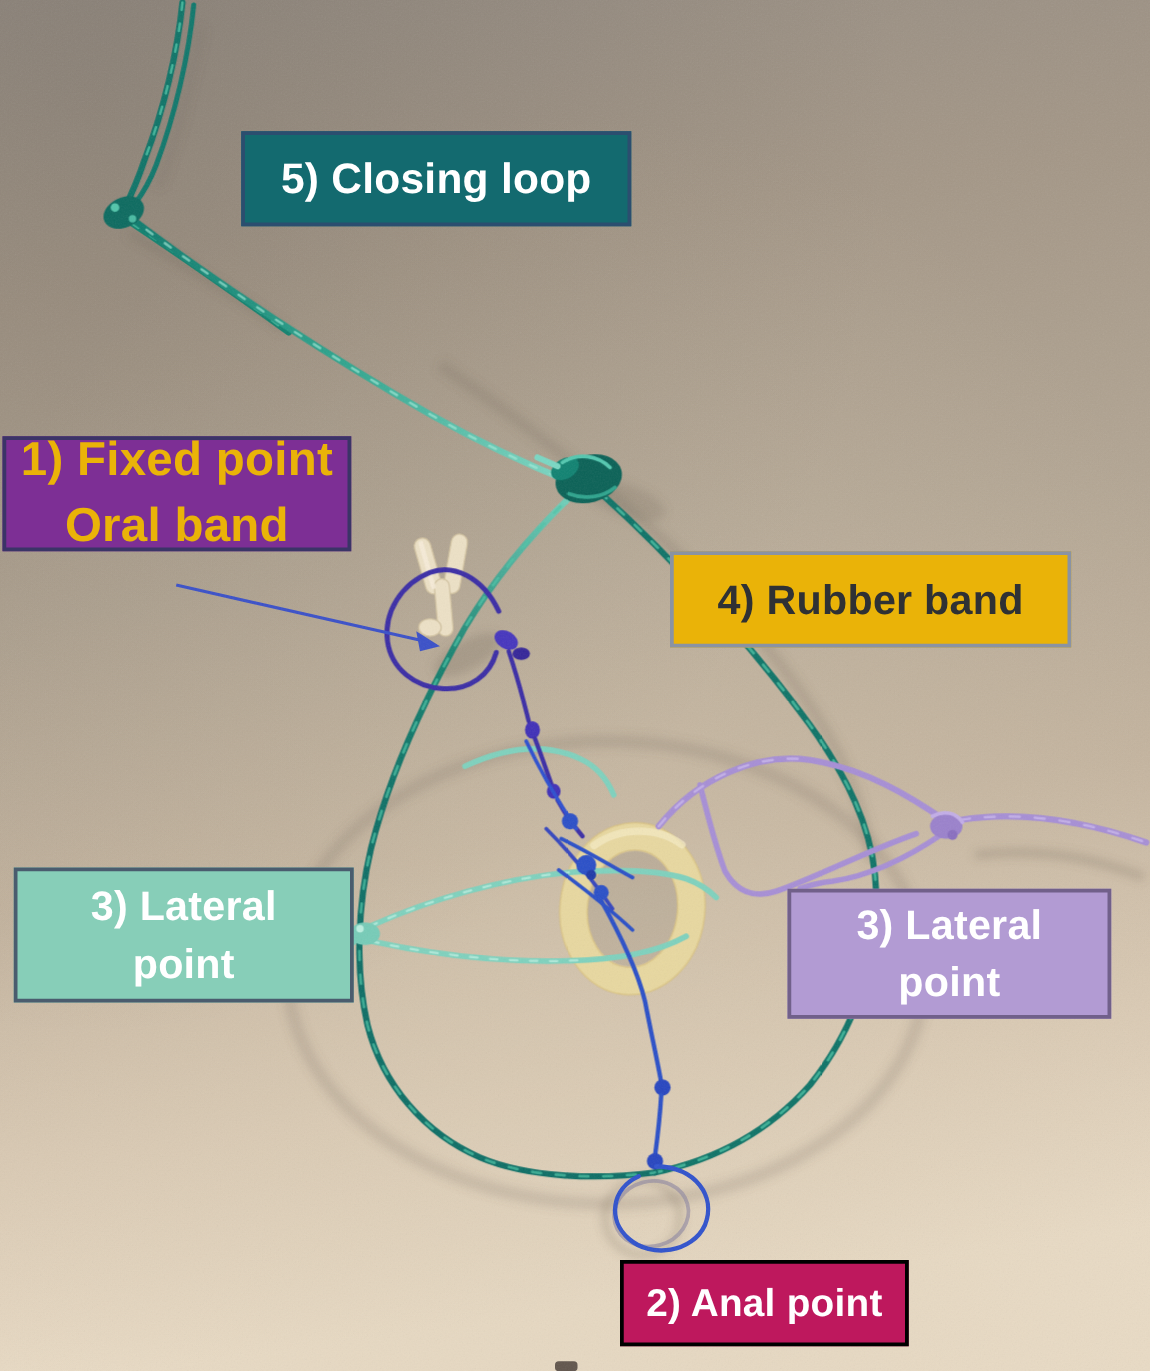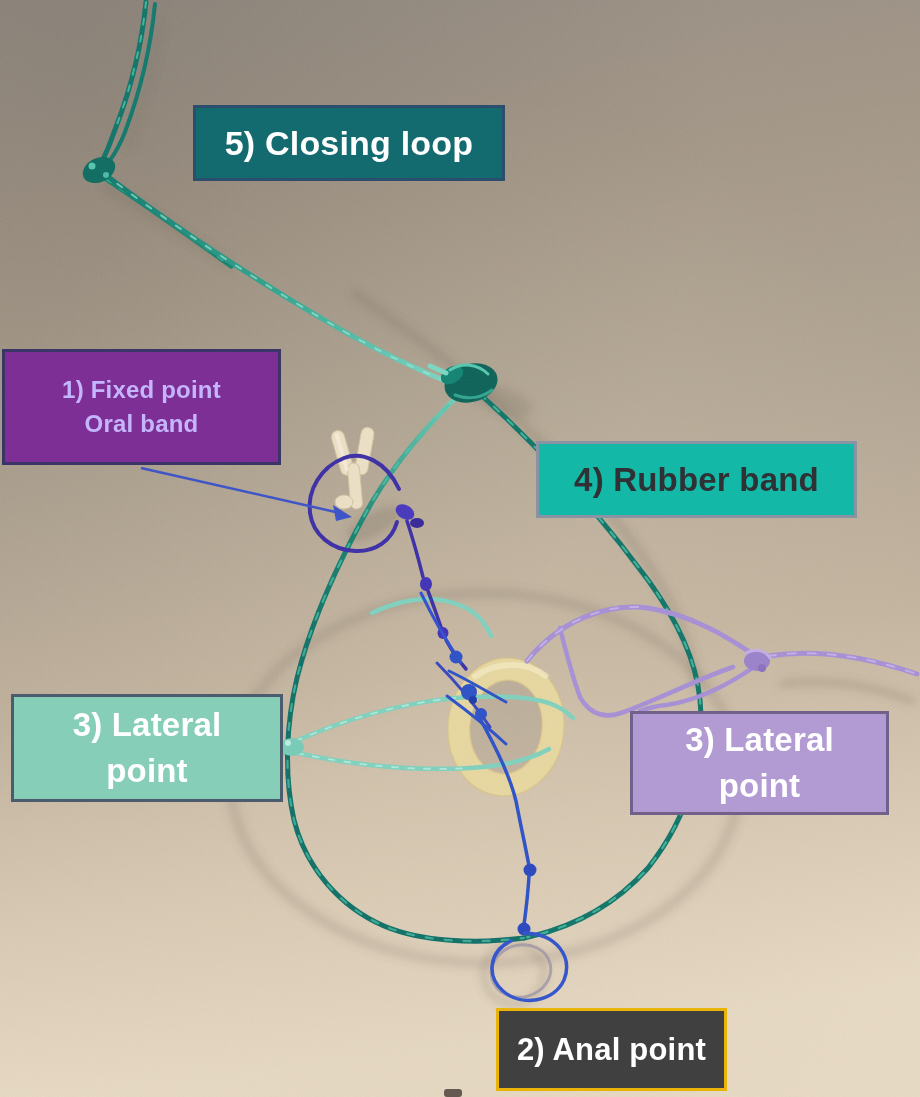--- a/index.html
+++ b/index.html
@@ -7,25 +7,25 @@
     position:relative;width:920px;height:1097px;overflow:hidden;
     font-family:"Liberation Sans",sans-serif;
   }
   .stage svg{position:absolute;left:0;top:0;}
   .label{
     position:absolute;display:flex;flex-direction:column;align-items:center;justify-content:center;
     text-align:center;font-weight:700;box-sizing:border-box;letter-spacing:0.2px;
   }
   .label span{display:block;}
   .l-closing{left:145px;top:105px;width:312px;height:76px;background:#136A6F;border:3px solid #2B4E6F;color:#fff;font-size:34px;margin-left:48px;}
-  .l-fixed{left:2px;top:349px;width:279px;height:116px;background:#7D2F95;border:3px solid #3B3467;color:#c4b5fd;font-size:24px;line-height:1.4;}
-  .l-rubber{left:536px;top:441px;width:321px;height:77px;background:#14b8a6;border:3px solid #8A93A3;color:#2F3134;font-size:33px;}
+  .l-fixed{left:2px;top:349px;width:279px;height:92px;background:#7D2F95;border:3px solid #3B3467;color:#eab308;font-size:38px;line-height:1.4;}
+  .l-rubber{left:536px;top:441px;width:321px;height:77px;background:#eab308;border:3px solid #8A93A3;color:#2F3134;font-size:33px;}
   .l-lat-left{left:11px;top:694px;width:272px;height:108px;background:#87CEB8;border:3px solid #4A5C6E;color:#fff;font-size:33px;line-height:1.4;}
   .l-lat-right{left:630px;top:711px;width:259px;height:104px;background:#B29BD3;border:3px solid #71608A;color:#fff;font-size:33px;line-height:1.4;}
-  .l-anal{left:496px;top:1008px;width:231px;height:83px;background:#404040;border:3px solid #eab308;color:#fff;font-size:31px;}
+  .l-anal{left:496px;top:1008px;width:231px;height:69px;background:#be185d;border:3px solid #000000;color:#fff;font-size:31px;}
 </style>
 </head>
 <body>
 
 <div class="stage">
 
   <svg width="920" height="1097" viewBox="0 0 920 1097">
     <defs>
       <linearGradient id="bg" x1="0" y1="0" x2="0.12" y2="1">
         <stop offset="0" stop-color="#968D83"></stop>

